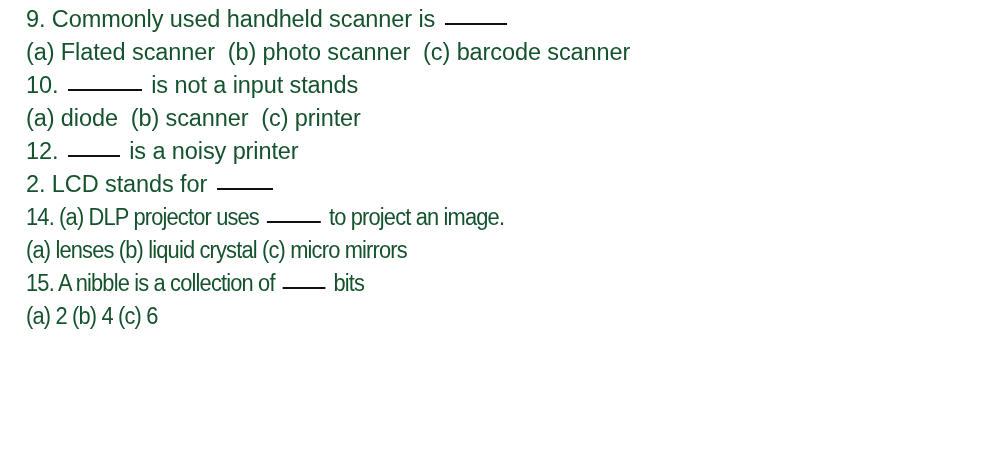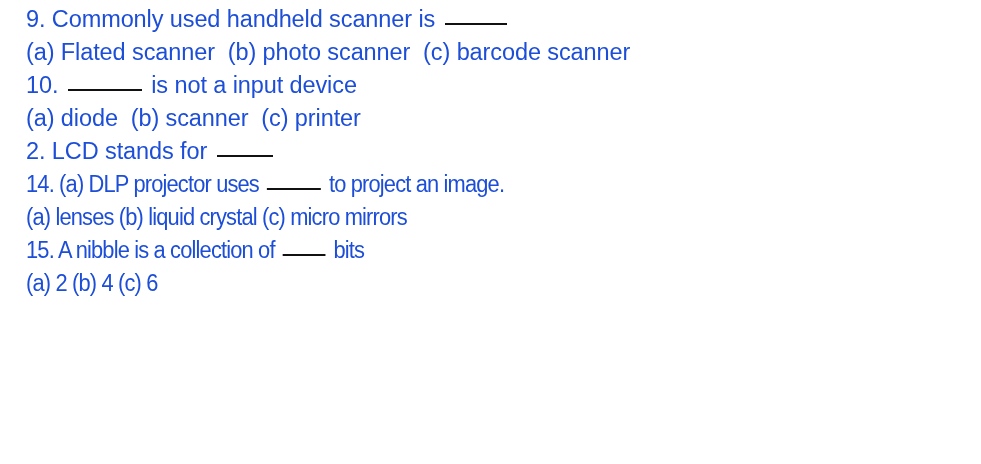--- a/index.html
+++ b/index.html
@@ -1,27 +1,28 @@
 <!DOCTYPE html>
 <html><head>
 <meta charset="utf-8">
 <style>
   html, body { margin:0; padding:0; background:#ffffff; }
   body { width:981px; height:464px; overflow:hidden; position:relative; }
-  .doc { position:absolute; left:26px; top:3px; font-family:"Liberation Sans", sans-serif; color:#1d4ed8; font-size:23.5px; }
+  .doc { position:absolute; left:26px; top:3px; font-family:"Liberation Sans", sans-serif; color:#14532d; font-size:23.5px; }
   .line { height:33px; line-height:33px; white-space:pre; letter-spacing:-0.1px; }
   .line.tight { letter-spacing:-0.9px; transform:scaleX(0.93); transform-origin:left center; }
   .blank { display:inline-block; border-bottom:2px solid #111; height:22px; vertical-align:baseline; margin:0 3px; position:relative; top:-2px; }
 </style>
 </head>
 <body>
 
 <div class="doc" id="doc">
     <div class="line"><span>9.</span> <span>Commonly used handheld scanner is</span> <span class="blank" style="width: 62px;"></span></div>
     <div class="line">(a) Flated scanner  (b) photo scanner  (c) barcode scanner</div>
-    <div class="line"><span>10.</span> <span class="blank" style="width: 74px;"></span> <span>is not a input device</span></div>
+    <div class="line"><span>10.</span> <span class="blank" style="width: 74px;"></span> <span>is not a input stands</span></div>
     <div class="line">(a) diode  (b) scanner  (c) printer</div>
+    <div class="line"><span>12.</span> <span class="blank" style="width: 52px;"></span> <span>is a noisy printer</span></div>
     <div class="line"><span>2.</span> <span>LCD stands for</span> <span class="blank" style="width: 56px;"></span></div>
     <div class="line tight"><span>14.</span> <span>(a) DLP projector uses</span> <span class="blank" style="width: 58px;"></span> <span>to project an image.</span></div>
     <div class="line tight">(a) lenses (b) liquid crystal (c) micro mirrors</div>
     <div class="line tight"><span>15.</span> <span>A nibble is a collection of</span> <span class="blank" style="width: 46px;"></span> <span>bits</span></div>
     <div class="line tight">(a) 2 (b) 4 (c) 6</div>
   </div>
 
 </body></html>

